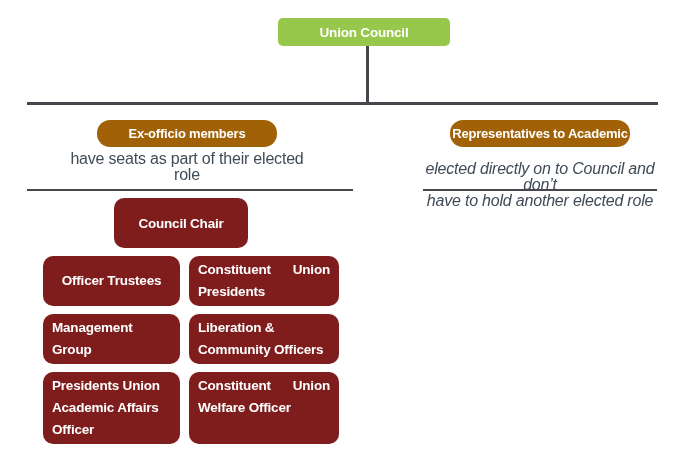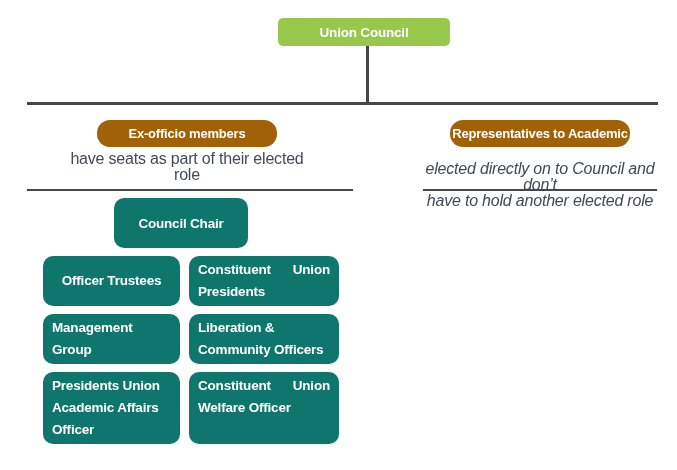--- a/index.html
+++ b/index.html
@@ -47,21 +47,21 @@
     color: #414b57;
     font-size: 16px;
     line-height: 16px;
     text-align: center;
     white-space: pre-line;
     letter-spacing: -0.2px;
   }
   .caption-left  { left: 57px;  top: 151px; width: 260px; }
   .caption-right { left: 410px; top: 161px; width: 260px; font-style: italic; }
 
-  .blue { background: #0f766e; color: #ffffff; font-weight: bold; }
+  .blue { background: #7f1d1d; color: #ffffff; font-weight: bold; }
 
   .chair-node {
     left: 114px; top: 198px; width: 134px; height: 50px;
     border-radius: 10px; font-size: 13.5px;
   }
 
   .cell {
     position: absolute;
     border-radius: 10px;
     font-size: 13.5px;

